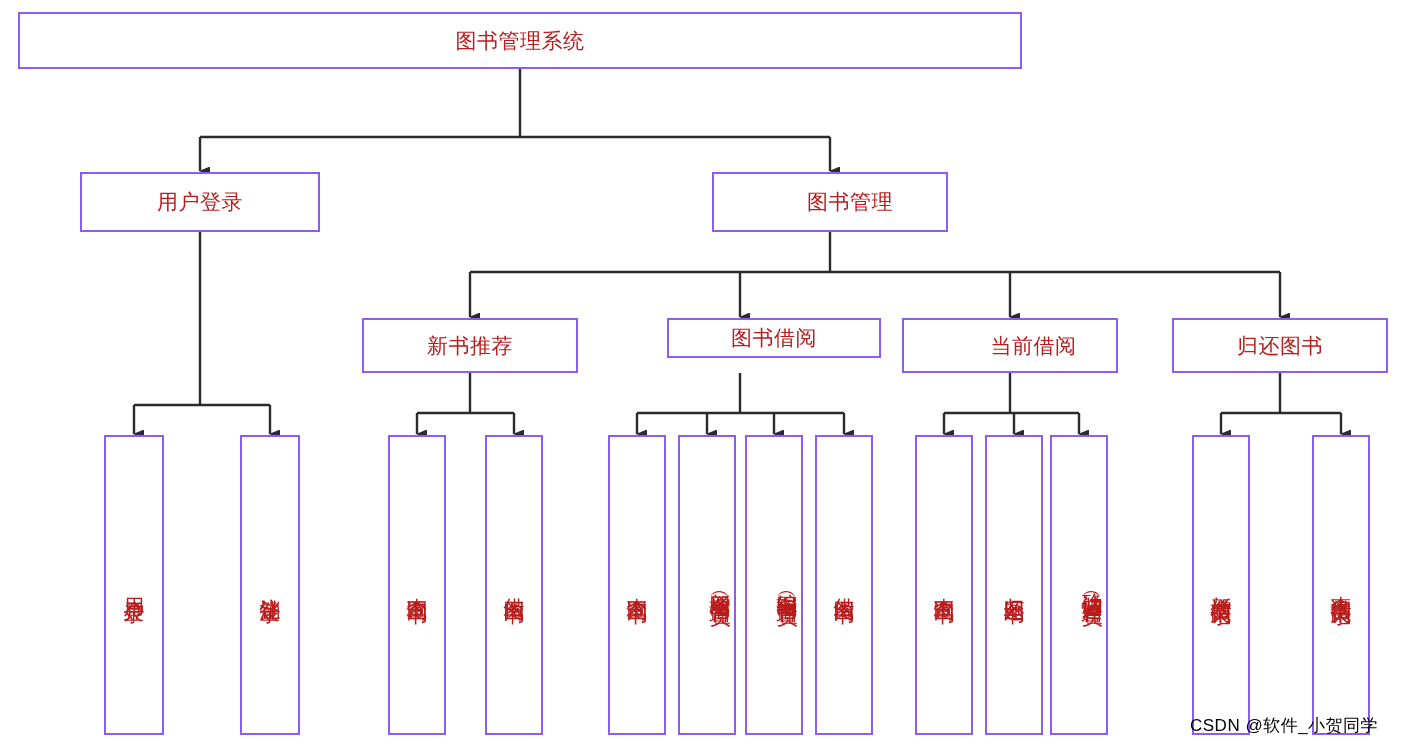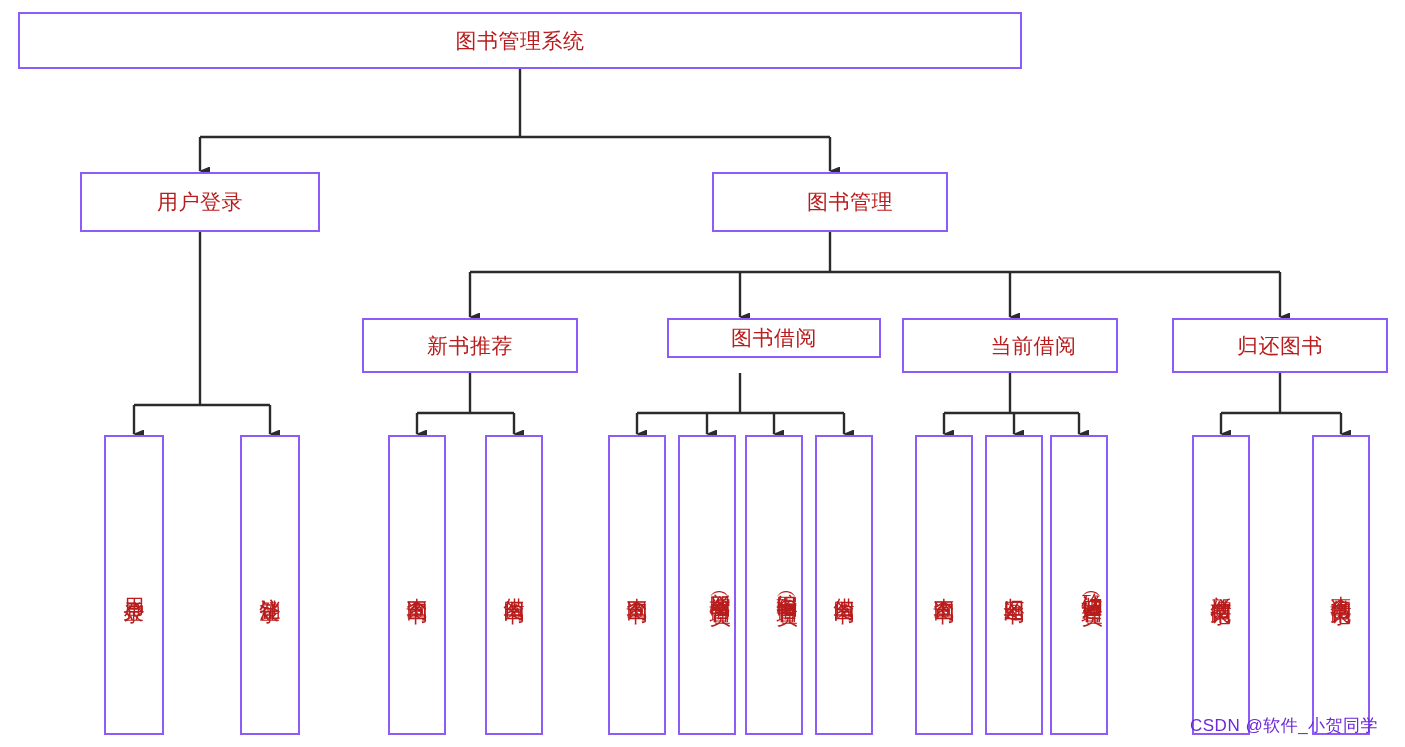--- a/index.html
+++ b/index.html
@@ -49,21 +49,21 @@
     padding: 10px 0;
   }
   .node.v.top {
     align-items: flex-start;
   }
   .watermark {
     position: absolute;
     left: 1190px;
     top: 714px;
     font-size: 17px;
-    color: #6d28d9;
+    color: #000000;
     white-space: nowrap;
     z-index: 3;
     letter-spacing: 0.5px;
   }
 </style>
 </head>
 <body>
 
 <div id="canvas">
 

